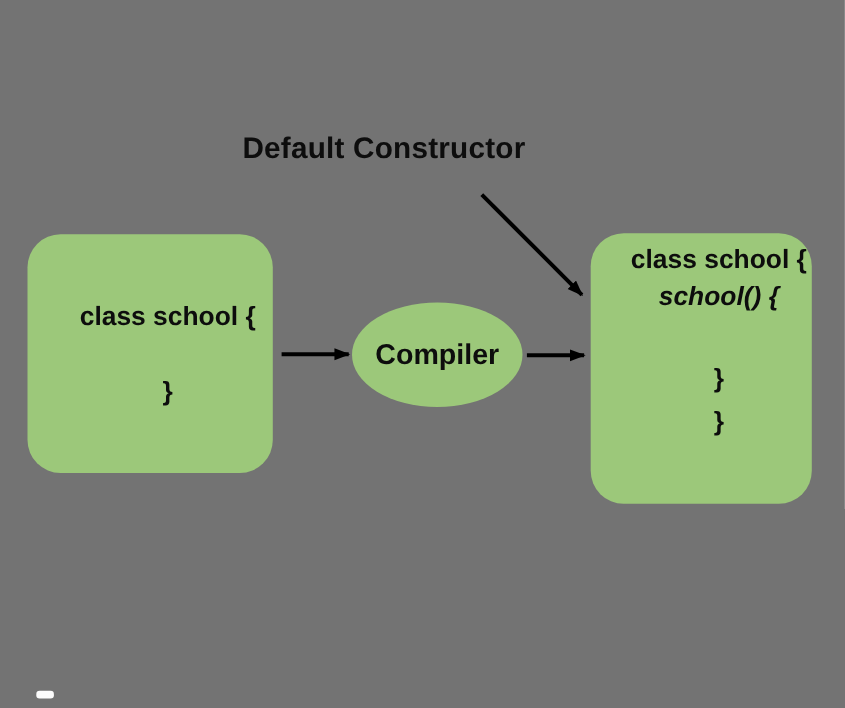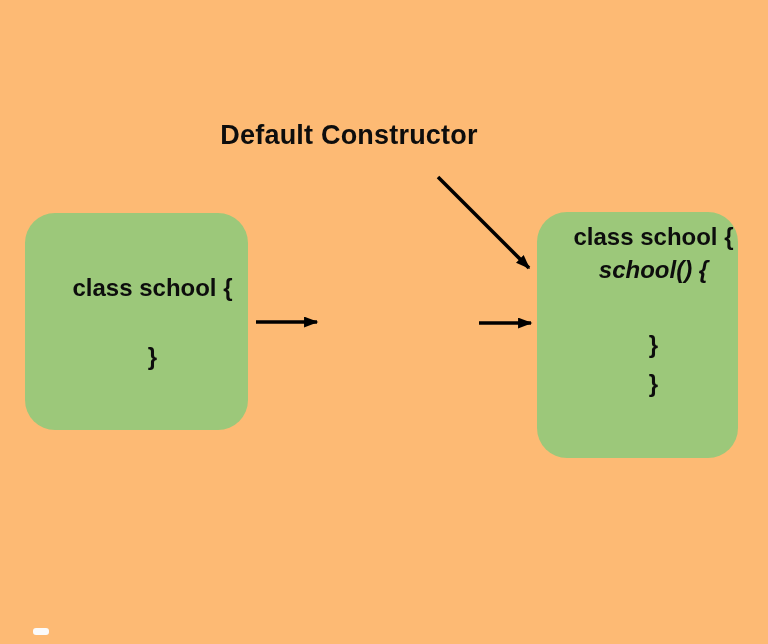--- a/index.html
+++ b/index.html
@@ -74,29 +74,32 @@
     top: 628px;
     width: 16px;
     height: 7px;
     border-radius: 3px;
     background: #fbfbfb;
   }
 </style>
 </head>
 <body>
 
-<div class="canvas" style="color: rgb(13, 13, 13); background-color: #fdba74;">
+<div class="canvas" style="color: rgb(13, 13, 13); background-color: #737373;">
 
   <div class="title">Default Constructor</div>
 
   <div class="node-box box-left" style="background-color: rgb(156, 200, 122);">
     <div class="box-line bl-1">class school {</div>
     <div class="box-line bl-2">}</div>
   </div>
 
+  <div class="ellipse" style="background-color: rgb(156, 200, 122);">
+    <span>Compiler</span>
+  </div>
 
   <div class="node-box box-right" style="background-color: rgb(156, 200, 122);">
     <div class="box-line br-1">class school {</div>
     <div class="box-line br-2">school() {</div>
     <div class="box-line br-3">}</div>
     <div class="box-line br-4">}</div>
   </div>
 
   <svg class="arrows-layer" viewBox="0 0 768 644" xmlns="http://www.w3.org/2000/svg">
     <defs>

